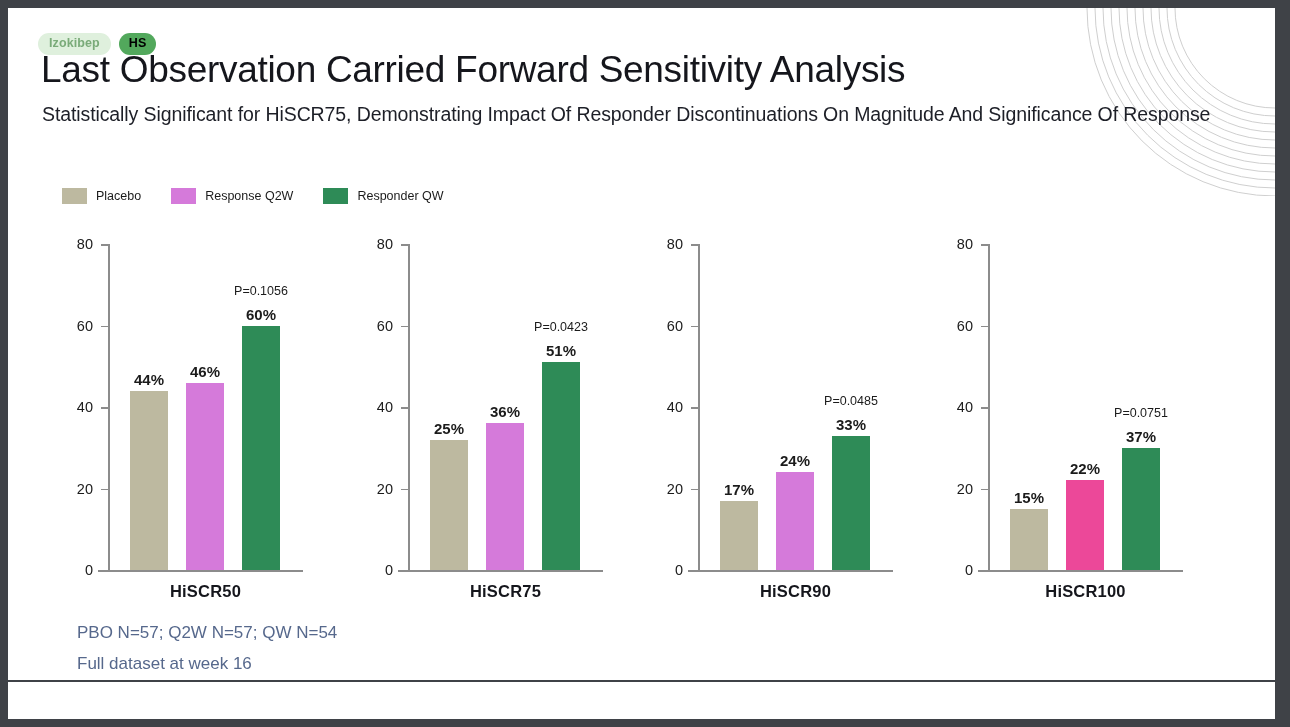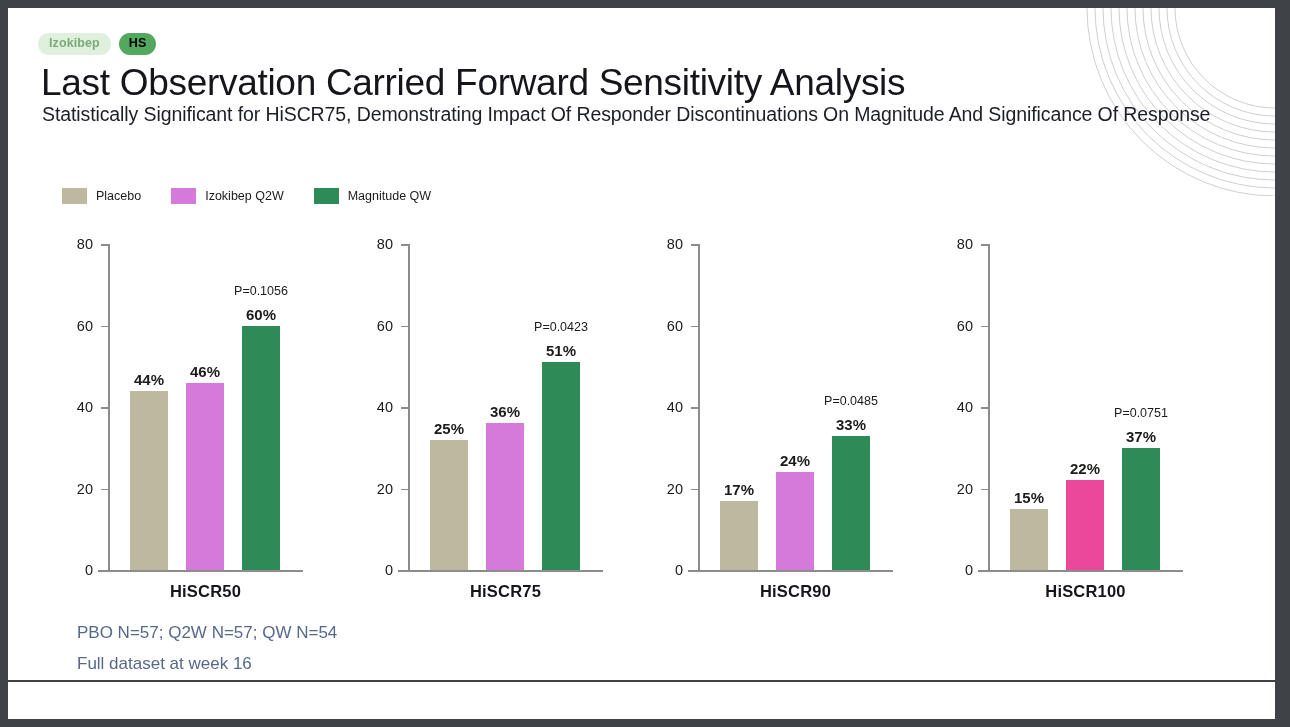--- a/index.html
+++ b/index.html
@@ -79,21 +79,21 @@
   .badge-ind {
     background: #52a85c;
     color: #000000;
     padding: 4px 10px 5px;
   }
 
   
   .title {
     position: absolute;
     left: 33px;
-    top: 55px;
+    top: 42px;
     font-size: 37px;
     font-weight: 400;
     color: #15161c;
     letter-spacing: -0.3px;
     line-height: 1.08;
     white-space: nowrap;
   }
   .subtitle {
     position: absolute;
     left: 34px;
@@ -266,25 +266,25 @@
     <div class="title">Last Observation Carried Forward Sensitivity Analysis</div>
     <div class="subtitle">Statistically Significant for HiSCR75, Demonstrating Impact Of Responder Discontinuations On Magnitude And Significance Of Response</div>
 
     <div class="legend">
       <div class="legend-item">
         <span class="legend-swatch" style="background:#BDB9A0"></span>
         <span class="legend-label">Placebo</span>
       </div>
       <div class="legend-item">
         <span class="legend-swatch" style="background:#D57ADA"></span>
-        <span class="legend-label">Izokibep Q2W</span>
+        <span class="legend-label">Response Q2W</span>
       </div>
       <div class="legend-item">
         <span class="legend-swatch" style="background:#2E8B57"></span>
-        <span class="legend-label">Magnitude QW</span>
+        <span class="legend-label">Responder QW</span>
       </div>
     </div>
 
     <div class="charts" id="charts">
         <div class="panel" style="left: 55px;">
           <div class="plot">
             <div class="axis-v"></div>
             <div class="axis-h"></div>
             <div class="tick" style="top: 326px;">
               <span class="tick-label">0</span>

